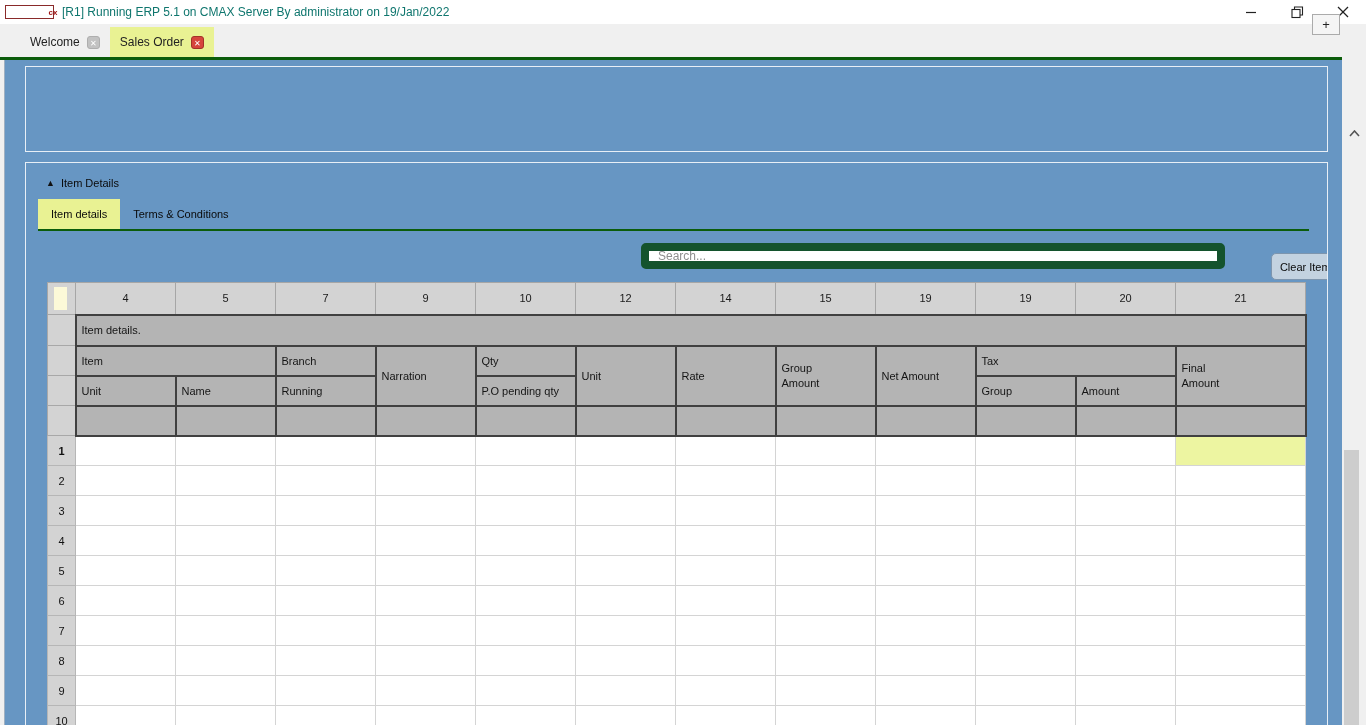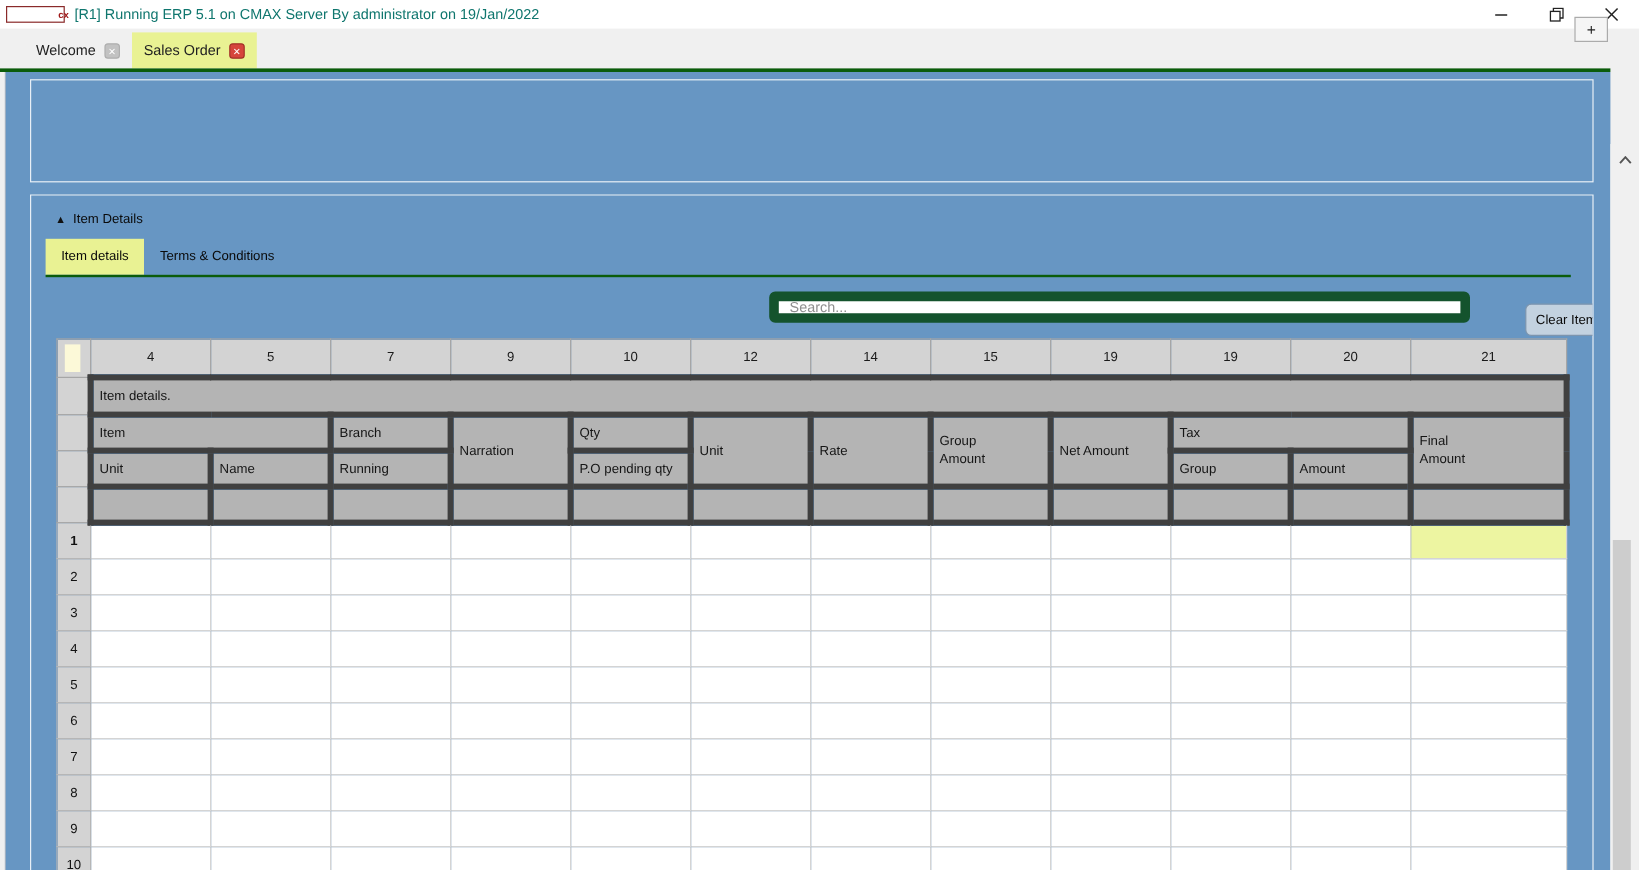--- a/index.html
+++ b/index.html
@@ -43,21 +43,21 @@
   .clear-btn { position:absolute; left:1205px; top:90px; width:74px; height:27px; background:#c3d2e0; border:1px solid #7d95ae; border-radius:5px; font-size:11px; font-family:"Liberation Sans",sans-serif; color:#0a0a0a;margin-left:40px; }
 
   
   table.grid { position:absolute; left:21px; top:119px; width:1258px; border-collapse:collapse; table-layout:fixed; font-size:11px; color:#151515; }
   .grid td { overflow:hidden; white-space:nowrap; }
   tr.colnum-row { height:32px; }
   tr.colnum-row td { background:#d3d3d3; border:1px solid #a6a6a6; text-align:center; color:#1a1a1a; }
   td.corner { background:#d3d3d3; }
   .corner-mark { width:13px; height:23px; background:#fcf9d8; margin-left:6px; }
   tr.group-row { height:31px; }
-  tr.group-row td, tr.hdr td, tr.filter-row td { background:#b4b4b4; border:5px solid #404040; padding-left:5px; }
+  tr.group-row td, tr.hdr td, tr.filter-row td { background:#b4b4b4; border:2px solid #404040; padding-left:5px; }
   tr.hdr { height:30px; }
   tr.filter-row { height:30px; }
   td.rowhdr { background:#d3d3d3 !important; border:1px solid #a8a8a8 !important; padding-left:0 !important; text-align:center; }
   .wrap { display:inline-block; width:52px; line-height:1.3; white-space:normal; }
   tr.data-row { height:30px; }
   tr.data-row td { background:#ffffff; border:1px solid #d4d4d4; }
   tr.data-row td.rowhdr { background:#d3d3d3 !important; border:1px solid #b6b6b6 !important; color:#111; }
   tr.data-row td.rowhdr.current { font-weight:bold; }
   td.cell-highlight { background:#edf5a1 !important; }
 

